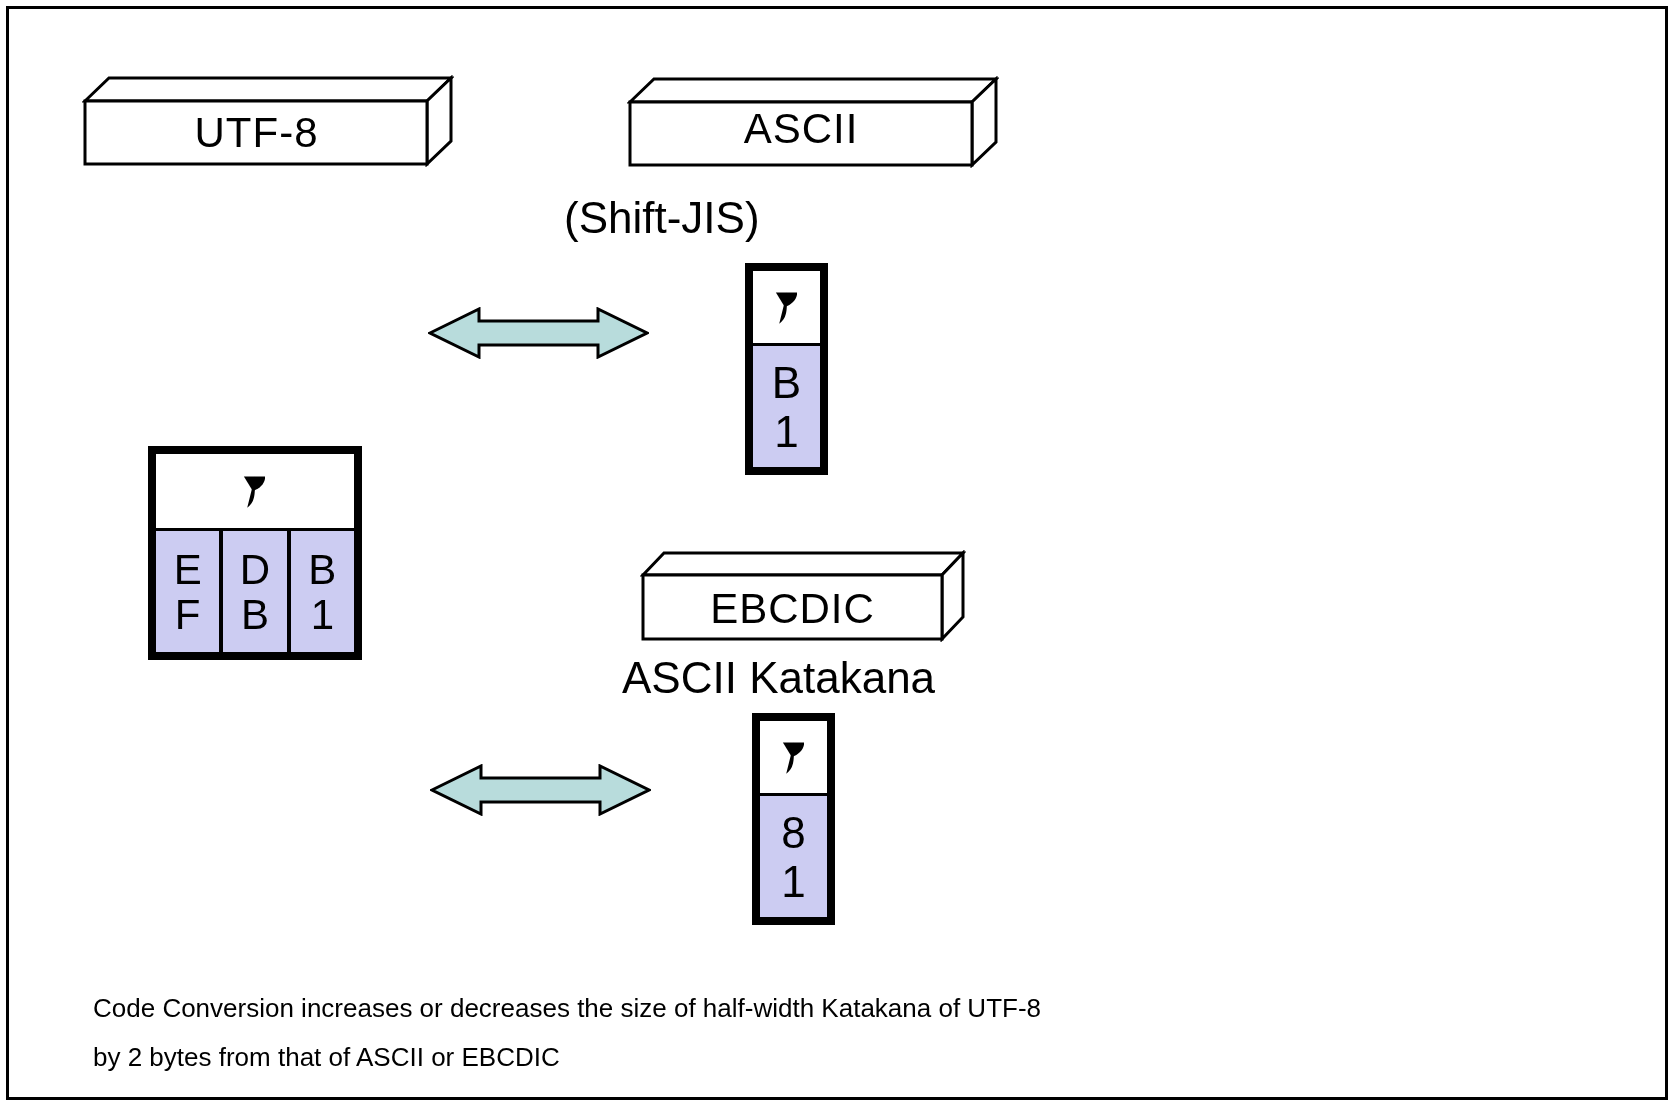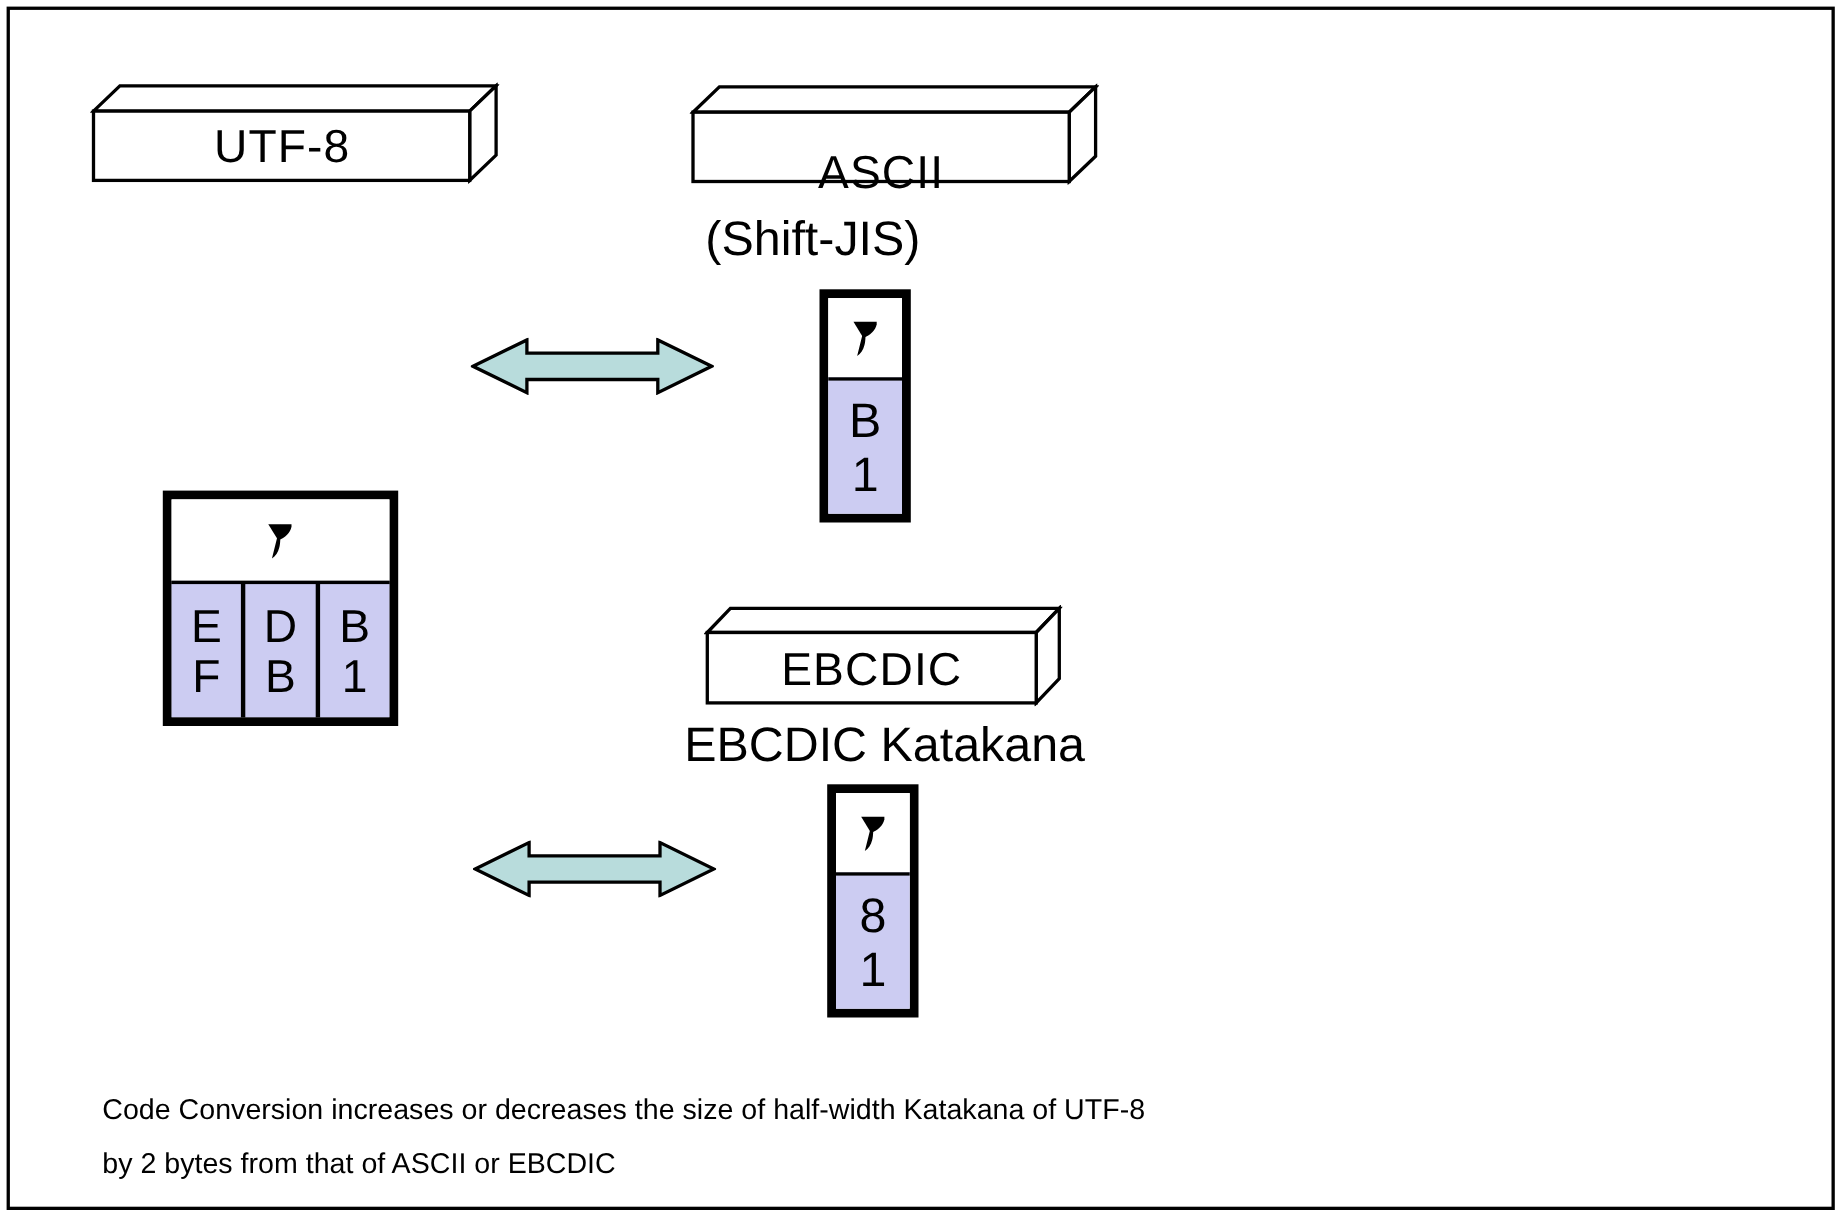--- a/index.html
+++ b/index.html
@@ -13,26 +13,26 @@
   .box3d{position:absolute;}
   .box3d svg{position:absolute;left:0;top:0;}
   .face3d{fill:#fff;stroke:#000;stroke-width:3;stroke-linejoin:miter;}
   .box3d .label{
     position:absolute;display:flex;align-items:center;justify-content:center;
     font-size:42px;letter-spacing:1px;
   }
   #box-utf8{left:82px;top:75px;width:372px;height:92px;}
   #box-utf8 .label{left:3px;top:26px;width:343px;height:63px;}
   #box-ascii{left:627px;top:76px;width:372px;height:92px;}
-  #box-ascii .label{left:3px;top:40px;width:342px;height:81px;}
+  #box-ascii .label{left:3px;top:12px;width:342px;height:81px;}
   #box-ebcdic{left:640px;top:550px;width:326px;height:92px;}
   #box-ebcdic .label{left:3px;top:25px;width:299px;height:68px;}
 
   
-  .sublabel{position:absolute;font-size:44px;text-align:center;white-space:nowrap;}
+  .sublabel{position:absolute;font-size:44px;text-align:left;white-space:nowrap;}
   #label-shiftjis{left:564px;top:193px;width:350px;}
   #label-ebcdic-katakana{left:622px;top:653px;width:350px;}
 
   
   .dbl-arrow{position:absolute;width:221px;height:52px;}
   .arrow-shape{fill:#B8DCDC;stroke:#000;stroke-width:3;stroke-linejoin:miter;}
   #arrow-top{left:428px;top:307px;}
   #arrow-bottom{left:430px;top:764px;}
 
   
@@ -104,21 +104,21 @@
   <div class="box3d" id="box-ebcdic">
     <svg width="326" height="92">
       <polygon class="face3d" points="3,25 24,3 323,3 302,25"></polygon>
       <polygon class="face3d" points="302,25 323,3 323,67 302,89"></polygon>
       <rect class="face3d" x="3" y="25" width="299" height="64"></rect>
     </svg>
     <div class="label">EBCDIC</div>
   </div>
 
   <div class="sublabel" id="label-shiftjis">(Shift-JIS)</div>
-  <div class="sublabel" id="label-ebcdic-katakana">EBCDIC Katakana</div>
+  <div class="sublabel" id="label-ebcdic-katakana">ASCII Katakana</div>
 
   <svg class="dbl-arrow" id="arrow-top">
     <use href="#dbl-arrow-sym" width="221" height="52"></use>
   </svg>
   <svg class="dbl-arrow" id="arrow-bottom">
     <use href="#dbl-arrow-sym" width="221" height="52"></use>
   </svg>
 
   <div class="byte-box" id="bytebox-shiftjis">
     <div class="char-cell">

